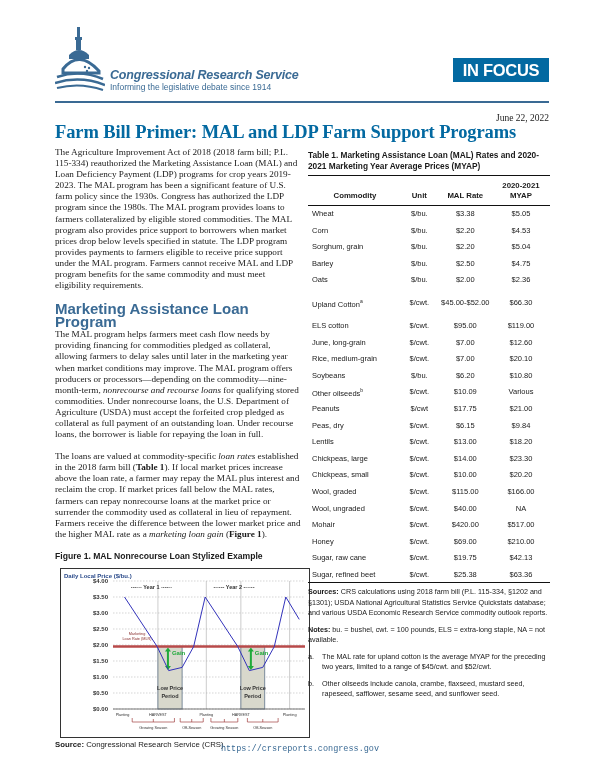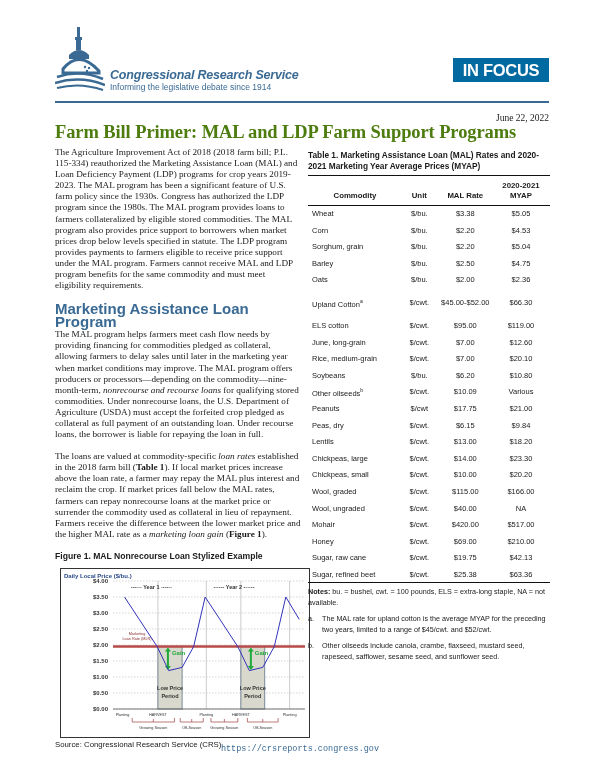--- a/index.html
+++ b/index.html
@@ -7,30 +7,30 @@
   body { position: relative; font-family: "Liberation Serif", serif; color: #111; }
 
   .header { position: absolute; left: 55px; top: 25px; width: 494px; height: 75px; }
   .logo-icon { position: absolute; left: 0; top: 0; width: 50px; height: 66px; }
   .logo-title { position: absolute; left: 55px; top: 43px; font-family: "Liberation Sans", sans-serif; font-weight: bold; font-style: italic; font-size: 12.5px; color: #3a6a94; letter-spacing: -0.2px; white-space: nowrap; }
   .logo-tagline { position: absolute; left: 55px; top: 57px; font-family: "Liberation Sans", sans-serif; font-size: 8.5px; color: #3a6a94; white-space: nowrap; }
   .infocus { position: absolute; right: 0; top: 33px; width: 96px; height: 24px; background: #0369a1; color: #fff; font-family: "Liberation Sans", sans-serif; font-weight: bold; font-size: 16.5px; line-height: 24px; text-align: center; letter-spacing: -0.3px; }
   .header-rule { position: absolute; left: 55px; top: 101px; width: 494px; height: 1.5px; background: #3a6a94; }
 
   .date { position: absolute; right: 51px; top: 113px; font-size: 9.5px; color: #222; }
-  .title { position: absolute; left: 55px; top: 122px; font-size: 18.5px; font-weight: bold; color: #4d7c0f; white-space: nowrap; letter-spacing: -0.1px; }
+  .title { position: absolute; left: 55px; top: 122px; font-size: 18.5px; font-weight: bold; color: #0369a1; white-space: nowrap; letter-spacing: -0.1px; }
 
   .col-left { position: absolute; left: 55px; top: 147px; width: 248px; font-size: 9.2px; line-height: 11.1px; color: #1a1a1a; }
   .col-left p { margin-bottom: 11px; }
   .section-head { font-family: "Liberation Sans", sans-serif; font-weight: bold; font-size: 15px; color: #3a6a94; margin-top: 4px; margin-bottom: 1px; line-height: 13px; }
   .fig-title { font-family: "Liberation Sans", sans-serif; font-weight: bold; font-size: 8.6px; margin-top: 1px; line-height: 11px; }
 
   .chart { position: absolute; left: 60px; top: 568px; width: 250px; height: 170px; border: 1px solid #333; background: #fff; }
   .chart-source { position: absolute; left: 55px; top: 740px; font-family: "Liberation Sans", sans-serif; font-size: 7.8px; color: #1a1a1a; }
-  .chart-source b { font-weight: normal; }
+  .chart-source b { font-weight: bold; }
 
   .col-right { position: absolute; left: 308px; top: 150px; width: 242px; font-family: "Liberation Sans", sans-serif; color: #1a1a1a; }
   .tbl-title { font-weight: bold; font-size: 8.3px; line-height: 11px; padding-bottom: 3px; border-bottom: 1.5px solid #111; }
   table { width: 100%; border-collapse: collapse; font-size: 7.5px; }
   th { font-weight: bold; font-size: 7.8px; padding: 5px 2px 4px; line-height: 10px; vertical-align: bottom; border-bottom: 1.2px solid #111; }
   td { padding: 0 2px; height: 16.6px; vertical-align: middle; line-height: 9.5px; }
   td.c, th.c { text-align: center; }
   td.l, th.l { text-align: left; padding-left: 4px; }
   th.l { text-align: center; }
   tr.tall td { height: 29px; }
@@ -283,20 +283,21 @@
         </tr>
         <tr class="last">
           <td class="l"><span>Sugar, refined beet</span></td>
           <td class="c">$/cwt.</td>
           <td class="c">$25.38</td>
           <td class="c">$63.36</td>
         </tr>
       </tbody>
   </table>
   <div class="notes">
+    <p><b>Sources:</b><span> CRS calculations using 2018 farm bill (P.L. 115-334, §1202 and §1301); USDA National Agricultural Statistics Service Quickstats database; and various USDA Economic Research Service commodity outlook reports.</span></p>
     <p><b>Notes:</b><span> bu. = bushel, cwt. = 100 pounds, ELS = extra-long staple, NA = not available.</span></p>
     <div class="fn">
         <span class="mk">a.</span>
         <span>The MAL rate for upland cotton is the average MYAP for the preceding two years, limited to a range of $45/cwt. and $52/cwt.</span>
       </div>
     <div class="fn">
         <span class="mk">b.</span>
         <span>Other oilseeds include canola, crambe, flaxseed, mustard seed, rapeseed, safflower, sesame seed, and sunflower seed.</span>
       </div>
   </div>

